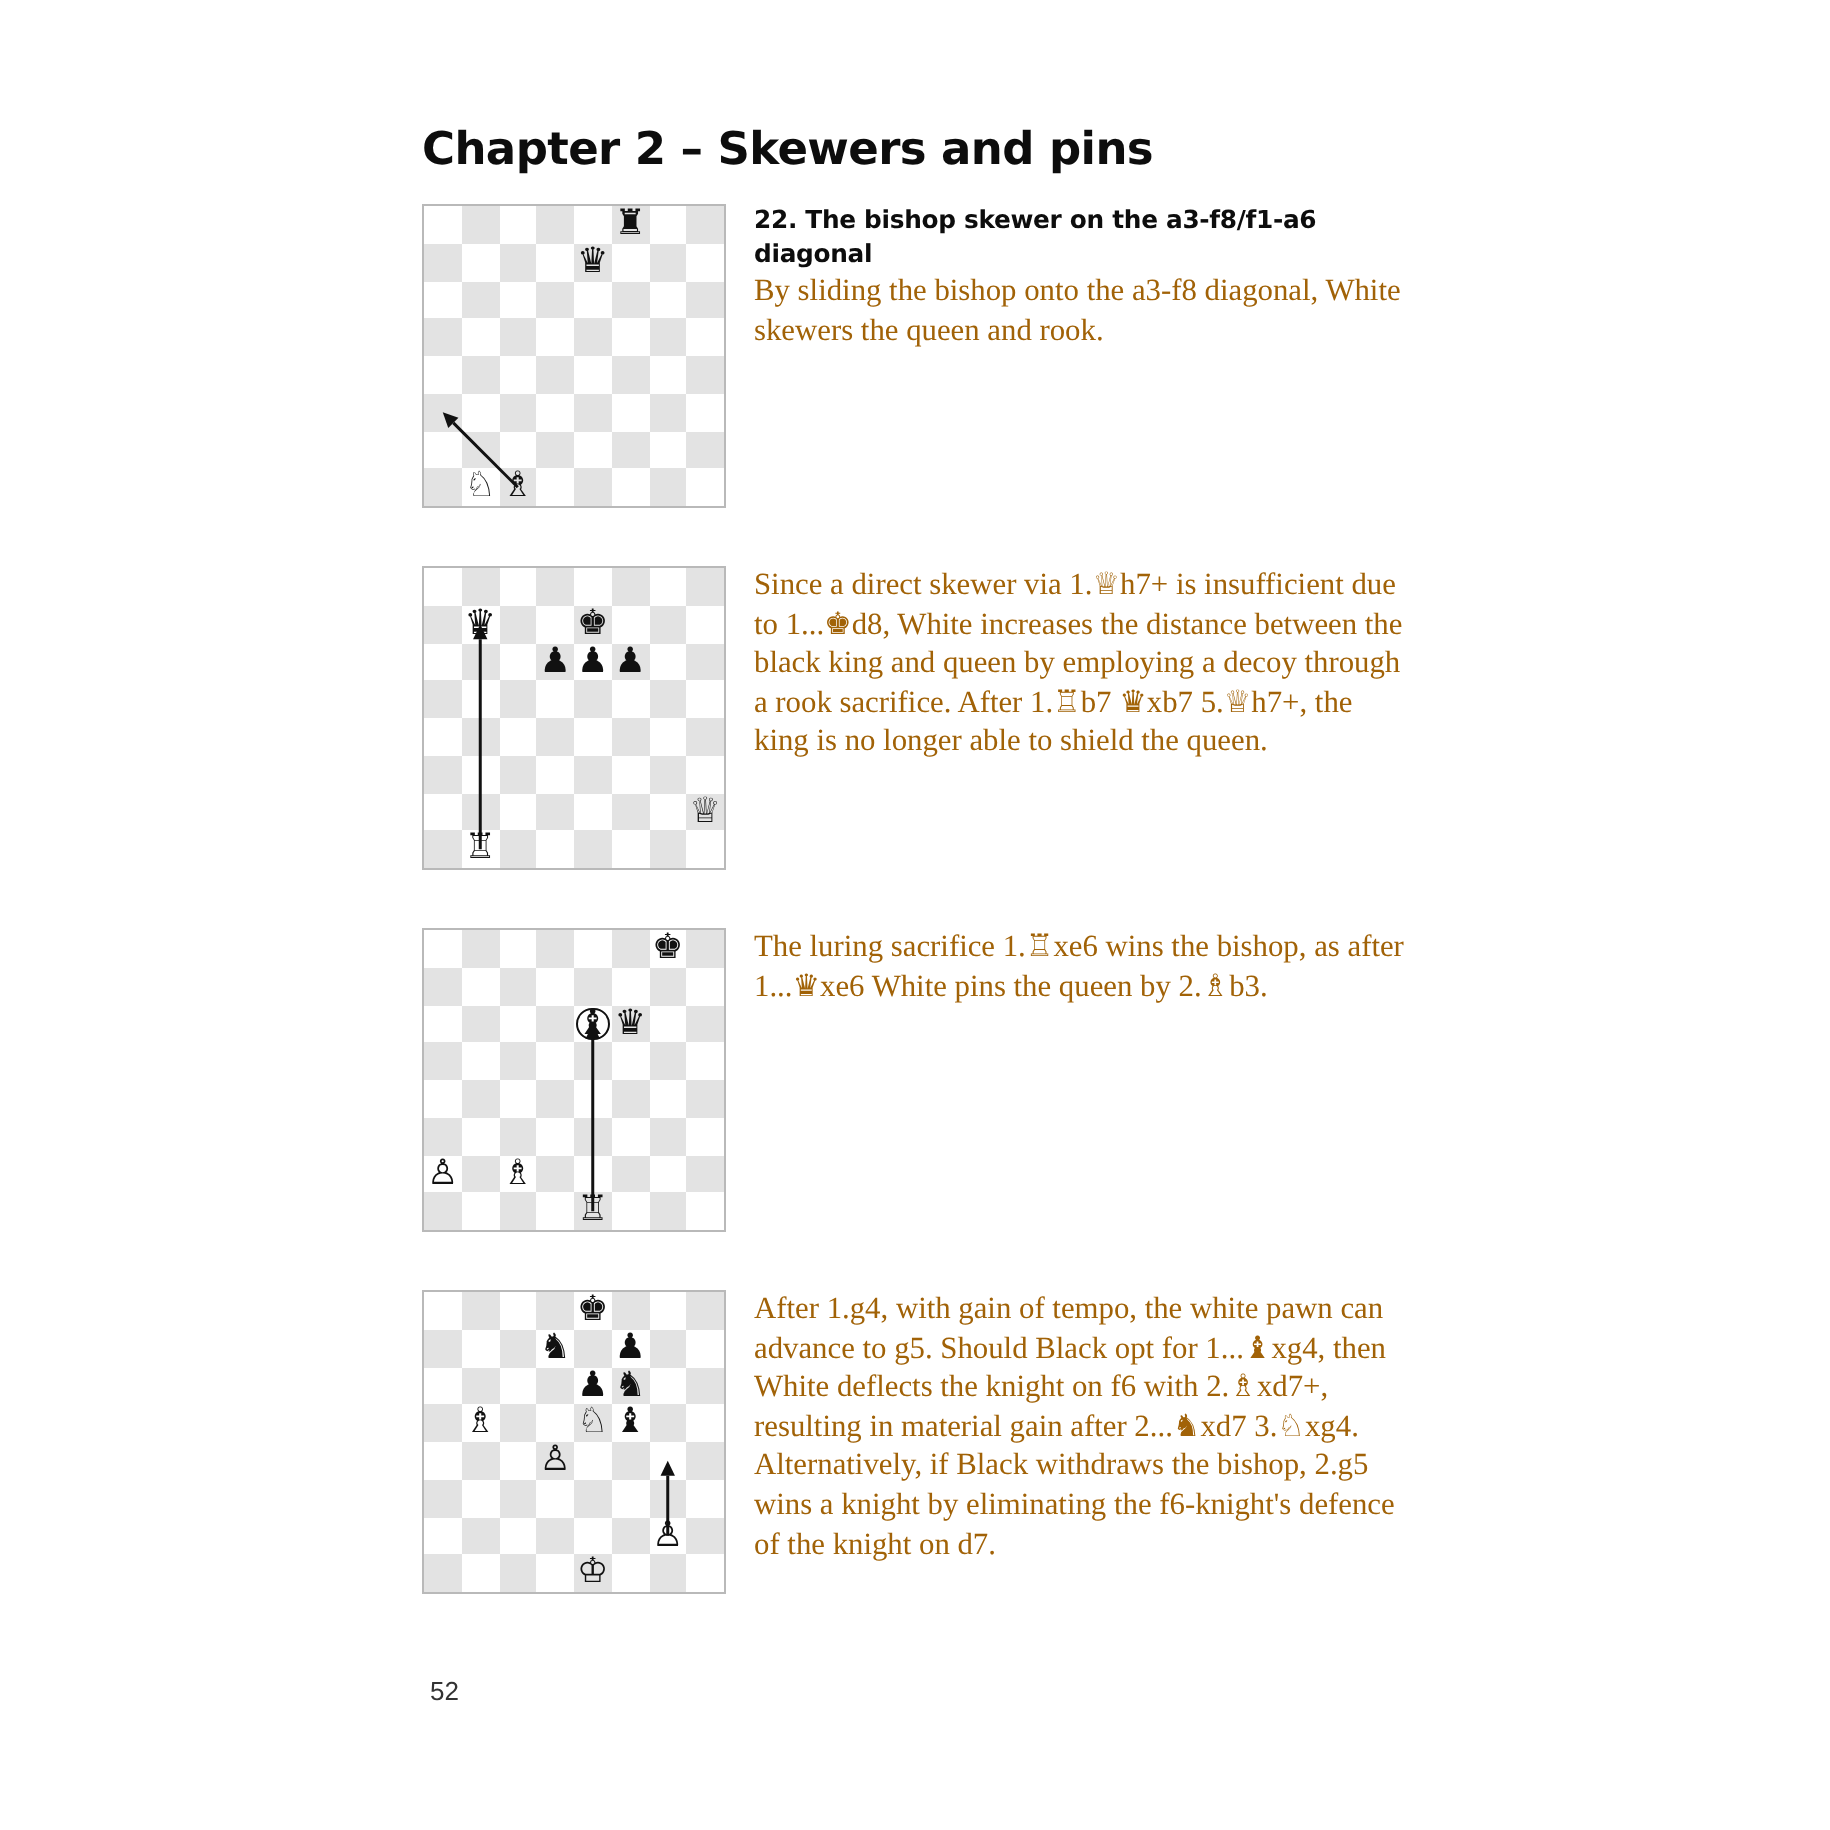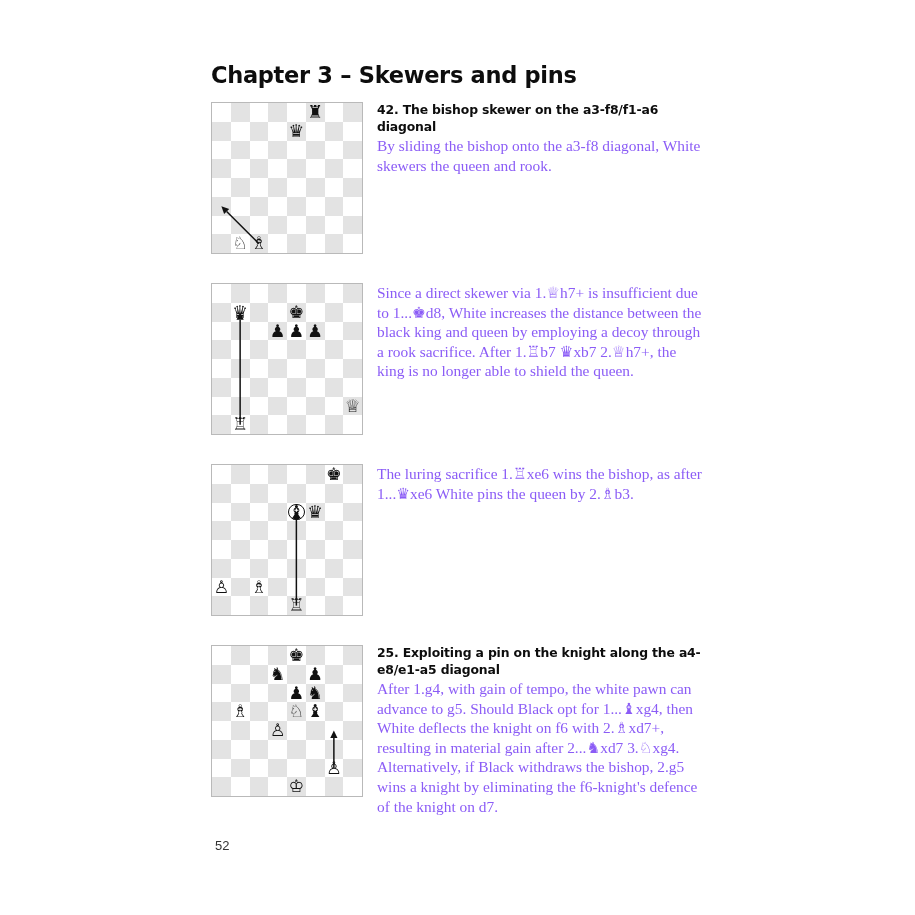--- a/index.html
+++ b/index.html
@@ -71,38 +71,38 @@
     font-size:12.4px;
     line-height:16.5px;
     letter-spacing:-0.15px;
     color:#0d0d0d;
   }
   .txt p{
     margin:0;
     font-family:"Liberation Serif", serif;
     font-size:15.4px;
     line-height:19.6px;
-    color:#8b5cf6;
+    color:#a16207;
     text-align:left;
   }
 
   .folio{
     position:absolute;
     left:215px;top:838px;
     font-family:"Liberation Sans", sans-serif;
     font-size:13px;
     color:#333333;
   }
 </style>
 </head>
 <body>
 
 <div class="page">
 
-  <div class="chapter-title">Chapter 3 – Skewers and pins</div>
+  <div class="chapter-title">Chapter 2 – Skewers and pins</div>
 
   <div id="puzzles-root">
       <div class="puzzle" style="top: 102px;">
         <div class="board-wrap">
           <div class="board">
             <div class="sq" style="left: 0px; top: 0px;"></div>
             <div class="sq dark" style="left: 18.75px; top: 0px;"></div>
             <div class="sq" style="left: 37.5px; top: 0px;"></div>
             <div class="sq dark" style="left: 56.25px; top: 0px;"></div>
             <div class="sq" style="left: 75px; top: 0px;"></div>
@@ -169,21 +169,21 @@
               <line x1="46.875" y1="140.625" x2="14.678300858899107" y2="108.4283008588991" stroke="#111111" stroke-width="1.5"></line>
               <polygon points="9.375,103.125 17.223885271170676,105.88271644662754 12.132716446627535,110.97388527117067" fill="#111111"></polygon>
             </svg>
             <div class="piece black" style="left: 93.75px; top: 0px;">♜</div>
             <div class="piece black" style="left: 75px; top: 18.75px;">♛</div>
             <div class="piece white" style="left: 18.75px; top: 131.25px;">♘</div>
             <div class="piece white" style="left: 37.5px; top: 131.25px;">♗</div>
           </div>
         </div>
         <div class="txt">
-          <h3>42. The bishop skewer on the a3-f8/f1-a6 diagonal</h3>
+          <h3>22. The bishop skewer on the a3-f8/f1-a6 diagonal</h3>
           <p>By sliding the bishop onto the a3-f8 diagonal, White skewers the queen and rook.</p>
         </div>
       </div>
       <div class="puzzle" style="top: 283px;">
         <div class="board-wrap">
           <div class="board">
             <div class="sq" style="left: 0px; top: 0px;"></div>
             <div class="sq dark" style="left: 18.75px; top: 0px;"></div>
             <div class="sq" style="left: 37.5px; top: 0px;"></div>
             <div class="sq dark" style="left: 56.25px; top: 0px;"></div>
@@ -254,21 +254,21 @@
             <div class="piece black" style="left: 18.75px; top: 18.75px;">♛</div>
             <div class="piece black" style="left: 75px; top: 18.75px;">♚</div>
             <div class="piece black" style="left: 56.25px; top: 37.5px;">♟</div>
             <div class="piece black" style="left: 75px; top: 37.5px;">♟</div>
             <div class="piece black" style="left: 93.75px; top: 37.5px;">♟</div>
             <div class="piece white" style="left: 131.25px; top: 112.5px;">♕</div>
             <div class="piece white" style="left: 18.75px; top: 131.25px;">♖</div>
           </div>
         </div>
         <div class="txt">
-          <p>Since a direct skewer via 1.♕h7+ is insufficient due to 1...♚d8, White increases the distance between the black king and queen by employing a decoy through a rook sacrifice. After 1.♖b7 ♛xb7 2.♕h7+, the king is no longer able to shield the queen.</p>
+          <p>Since a direct skewer via 1.♕h7+ is insufficient due to 1...♚d8, White increases the distance between the black king and queen by employing a decoy through a rook sacrifice. After 1.♖b7 ♛xb7 5.♕h7+, the king is no longer able to shield the queen.</p>
         </div>
       </div>
       <div class="puzzle" style="top: 464px;">
         <div class="board-wrap">
           <div class="board">
             <div class="sq" style="left: 0px; top: 0px;"></div>
             <div class="sq dark" style="left: 18.75px; top: 0px;"></div>
             <div class="sq" style="left: 37.5px; top: 0px;"></div>
             <div class="sq dark" style="left: 56.25px; top: 0px;"></div>
             <div class="sq" style="left: 75px; top: 0px;"></div>
@@ -425,20 +425,19 @@
             <div class="piece black" style="left: 93.75px; top: 37.5px;">♞</div>
             <div class="piece white" style="left: 18.75px; top: 56.25px;">♗</div>
             <div class="piece white" style="left: 75px; top: 56.25px;">♘</div>
             <div class="piece black" style="left: 93.75px; top: 56.25px;">♝</div>
             <div class="piece white" style="left: 56.25px; top: 75px;">♙</div>
             <div class="piece white" style="left: 112.5px; top: 112.5px;">♙</div>
             <div class="piece white" style="left: 75px; top: 131.25px;">♔</div>
           </div>
         </div>
         <div class="txt">
-          <h3>25. Exploiting a pin on the knight along the a4-e8/e1-a5 diagonal</h3>
           <p>After 1.g4, with gain of tempo, the white pawn can advance to g5. Should Black opt for 1...♝xg4, then White deflects the knight on f6 with 2.♗xd7+, resulting in material gain after 2...♞xd7 3.♘xg4. Alternatively, if Black withdraws the bishop, 2.g5 wins a knight by eliminating the f6-knight's defence of the knight on d7.</p>
         </div>
       </div>
     </div>
 
   <div class="folio">52</div>
 </div>
 
 </body></html>

